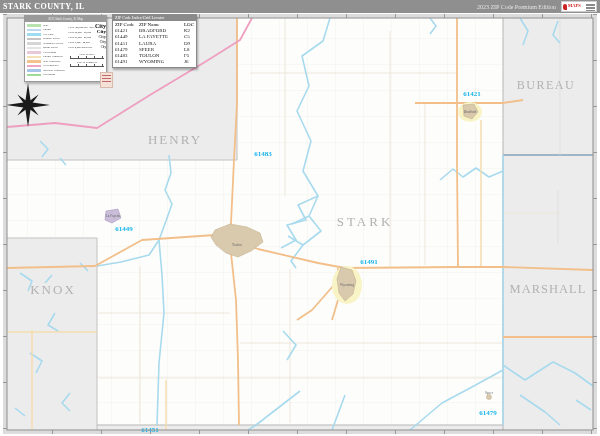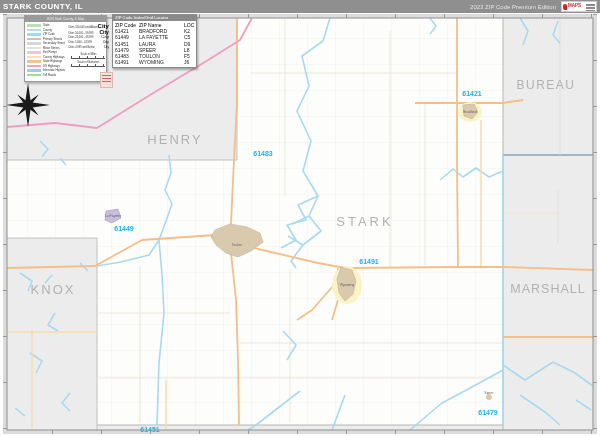--- a/index.html
+++ b/index.html
@@ -1,18 +1,18 @@
 <!DOCTYPE html>
 <html><head>
 <meta charset="utf-8">
 <style>
   html,body{margin:0;padding:0;}
   *{box-sizing:border-box;}
   .stage{position:relative;width:600px;height:436px;background:#fff;overflow:hidden;
-         font-family:Liberation Sans, sans-serif;}
+         font-family:Liberation Serif, serif;}
   
   .topbar{position:absolute;left:0;top:0;width:600px;height:13px;background:#8f8f8f;
           display:flex;align-items:center;padding:0 3px;}
   .tb-title{color:#fff;font-weight:bold;font-size:8px;letter-spacing:.4px;}
   .tb-spacer{flex:1;}
   .tb-edition{color:#e4e4e4;font-size:6px;margin-right:5px;}
   .tb-logo{width:36px;height:11px;background:#fff;display:flex;align-items:center;gap:1px;
            padding:1px;border:1px solid #ccc;}
   .tb-logo .pin{width:4px;height:6px;background:#cc2222;border-radius:2px 2px 0 2px;}
   .tb-logo .brand{color:#cc2222;font-size:4.5px;font-weight:bold;line-height:1;}

